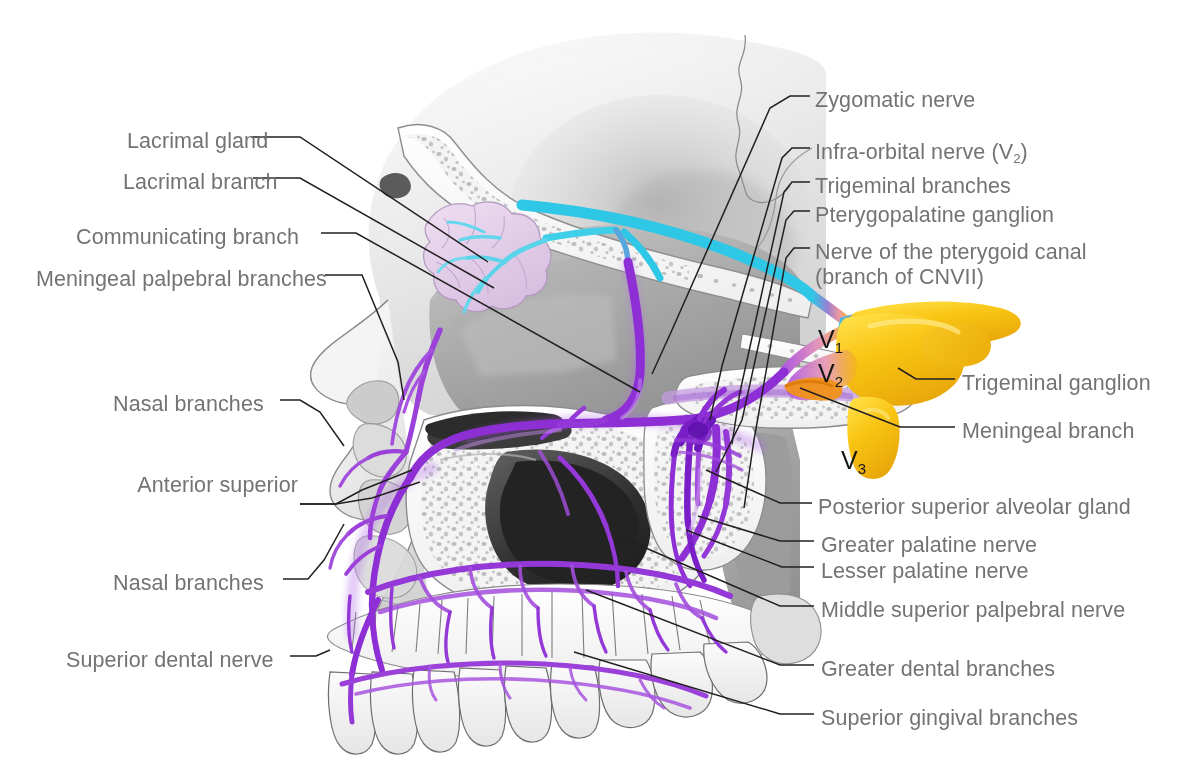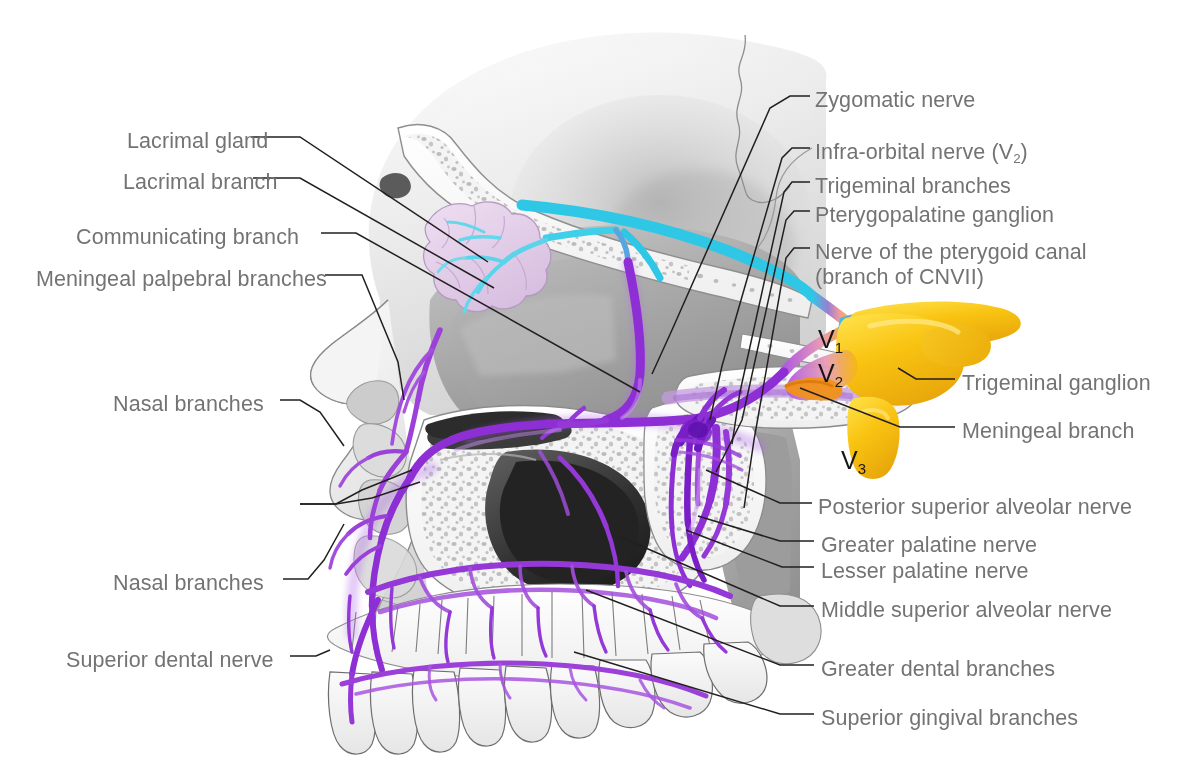--- a/index.html
+++ b/index.html
@@ -525,20 +525,21 @@
 
     <div class="lbl left" style="left:123px; top:170px;">Lacrimal branch</div>
 
     <div class="lbl left" style="left:76px; top:225px;text-align:right;">Communicating branch</div>
 
     <div class="lbl left" style="left:36px; top:267px;">Meningeal palpebral branches</div>
 
     <div class="lbl left" style="left:113px; top:392px;">Nasal branches</div>
 
     <div class="lbl left two" style="left:98px; top:473px; width:200px; text-align:right;">
+      <div>Anterior superior</div>
     </div>
 
     <div class="lbl left" style="left:113px; top:571px;">Nasal branches</div>
 
     <div class="lbl left" style="left:66px; top:648px;">Superior dental nerve</div>
 
     <div class="lbl right" style="left:815px; top:88px;">Zygomatic nerve</div>
 
     <div class="lbl right" style="left:815px; top:140px;"><span>Infra-orbital nerve (V</span><span class="sub">2</span><span>)</span></div>
 
@@ -548,27 +549,27 @@
 
     <div class="lbl right two" style="left:815px; top:240px; width:340px;">
       <div>Nerve of the pterygoid canal</div>
       <div>(branch of CNVII)</div>
     </div>
 
     <div class="lbl right" style="left:962px; top:371px;">Trigeminal ganglion</div>
 
     <div class="lbl right" style="left:962px; top:419px;">Meningeal branch</div>
 
-    <div class="lbl right" style="left:818px; top:495px;">Posterior superior alveolar nerve</div>
+    <div class="lbl right" style="left:818px; top:495px;">Posterior superior alveolar gland</div>
 
     <div class="lbl right" style="left:821px; top:533px;">Greater palatine nerve</div>
 
     <div class="lbl right" style="left:821px; top:559px;">Lesser palatine nerve</div>
 
-    <div class="lbl right" style="left:821px; top:598px;">Middle superior alveolar nerve</div>
+    <div class="lbl right" style="left:821px; top:598px;">Middle superior palpebral nerve</div>
 
     <div class="lbl right" style="left:821px; top:657px;">Greater dental branches</div>
 
     <div class="lbl right" style="left:821px; top:706px;">Superior gingival branches</div>
 
     <div class="vlabel" style="left:818px; top:325px;"><span>V</span><span class="sub">1</span></div>
 
     <div class="vlabel" style="left:818px; top:359px;"><span>V</span><span class="sub">2</span></div>
 
     <div class="vlabel" style="left:841px; top:446px;"><span>V</span><span class="sub">3</span></div>

